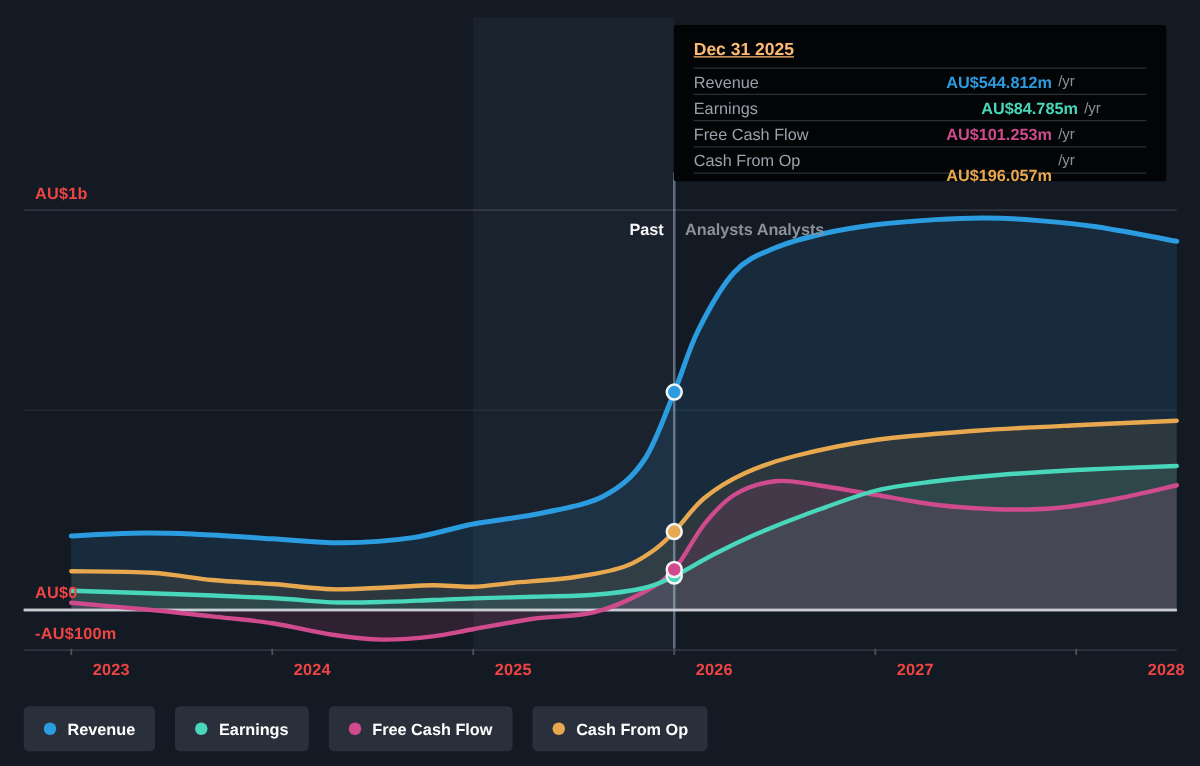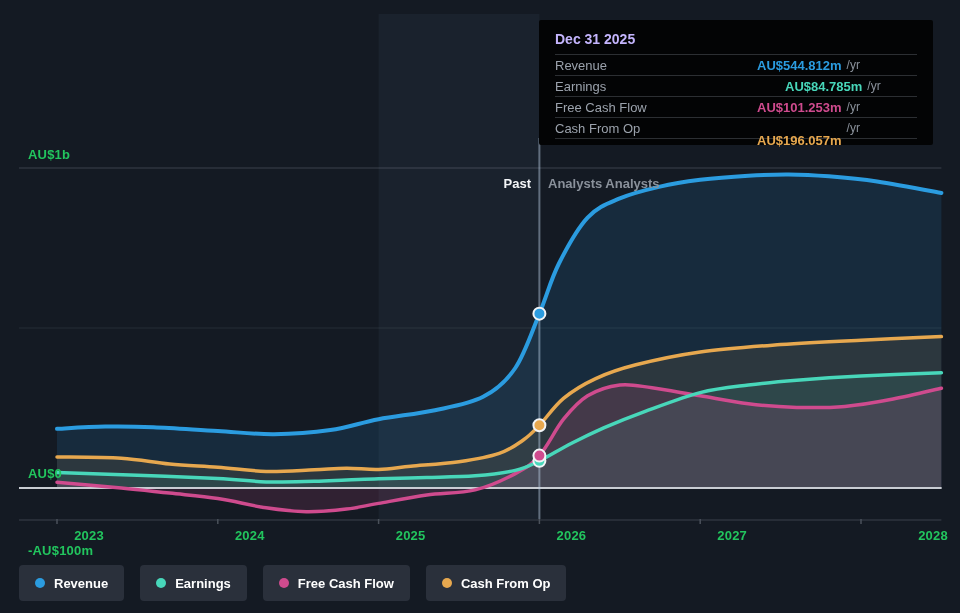--- a/index.html
+++ b/index.html
@@ -4,33 +4,33 @@
 <style>
   html,body{margin:0;padding:0;background:#141a23;}
   #app{
     position:relative;width:960px;height:613px;overflow:hidden;
     background:#141a23;
     font-family:"Liberation Sans", sans-serif;
     -webkit-font-smoothing:antialiased;
   }
   #chart-svg{position:absolute;left:0;top:0;}
   .axis-label{
-    position:absolute;color:#22c55e;font-size:13px;font-weight:700;
+    position:absolute;color:#ef4444;font-size:13px;font-weight:700;
     white-space:nowrap;letter-spacing:.2px;
   }
   .x-label{transform:translateX(-50%);top:528px;margin-left:32px;}
   .zone-label{position:absolute;top:176px;font-size:13px;font-weight:700;white-space:nowrap;}
   #past-label{right:429px;color:#f4f6f8;}
   #forecast-label{left:548px;color:#8a919b;}
   
   .tooltip{
     position:absolute;left:539px;top:20px;width:394px;box-sizing:border-box;
     background:#030405;border-radius:2px;padding:9px 16px 6px 16px;
   }
-  .tt-title{color:#c4b5fd;font-size:14px;font-weight:700;padding:2px 0 7px 0;}
+  .tt-title{color:#fdba74;font-size:14px;font-weight:700;padding:2px 0 7px 0;text-decoration:underline;}
   .tt-row{
     display:flex;align-items:center;height:20px;
     border-top:1px solid #2c2f33;font-size:13px;
   }
   .tt-row:last-child{border-bottom:1px solid #2c2f33;}
   .tt-label{color:#9ba2ac;width:202px;font-weight:400;}
   .tt-value{font-weight:700;}
   .tt-unit{color:#8b929c;font-size:12px;margin-left:5px;}
   
   .legend{position:absolute;left:19px;top:565px;display:flex;gap:16px;}
@@ -69,21 +69,21 @@
       <line x1="700.2" y1="519" x2="700.2" y2="524" stroke="#4a515b" stroke-width="1.5"></line>
       <line x1="861" y1="519" x2="861" y2="524" stroke="#4a515b" stroke-width="1.5"></line>
       <circle cx="539.4000000000001" cy="313.66016" r="6" fill="#2b9ce0" stroke="#f2f4f6" stroke-width="2"></circle>
       <circle cx="539.4000000000001" cy="425.26176" r="6" fill="#e7a84f" stroke="#f2f4f6" stroke-width="2"></circle>
       <circle cx="539.4000000000001" cy="460.8688" r="6" fill="#48d7ba" stroke="#f2f4f6" stroke-width="2"></circle>
       <circle cx="539.4000000000001" cy="455.59904" r="6" fill="#cf4b8e" stroke="#f2f4f6" stroke-width="2"></circle>
     </svg>
 
   <span class="axis-label" style="left:28px;top:147px;">AU$1b</span>
   <span class="axis-label" style="left:28px;top:466px;">AU$0</span>
-  <span class="axis-label" style="left:28px;top:499px;margin-top:44px;">-AU$100m</span>
+  <span class="axis-label" style="left:28px;top:499px;">-AU$100m</span>
 
   <span class="axis-label x-label" style="left: 57px;">2023</span>
   <span class="axis-label x-label" style="left: 217.8px;">2024</span>
   <span class="axis-label x-label" style="left: 378.6px;">2025</span>
   <span class="axis-label x-label" style="left: 539.4px;">2026</span>
   <span class="axis-label x-label" style="left: 700.2px;">2027</span>
   <span class="axis-label x-label" style="left: 901px;">2028</span>
 
   <span id="past-label" class="zone-label">Past</span>
   <span id="forecast-label" class="zone-label">Analysts Analysts</span>

